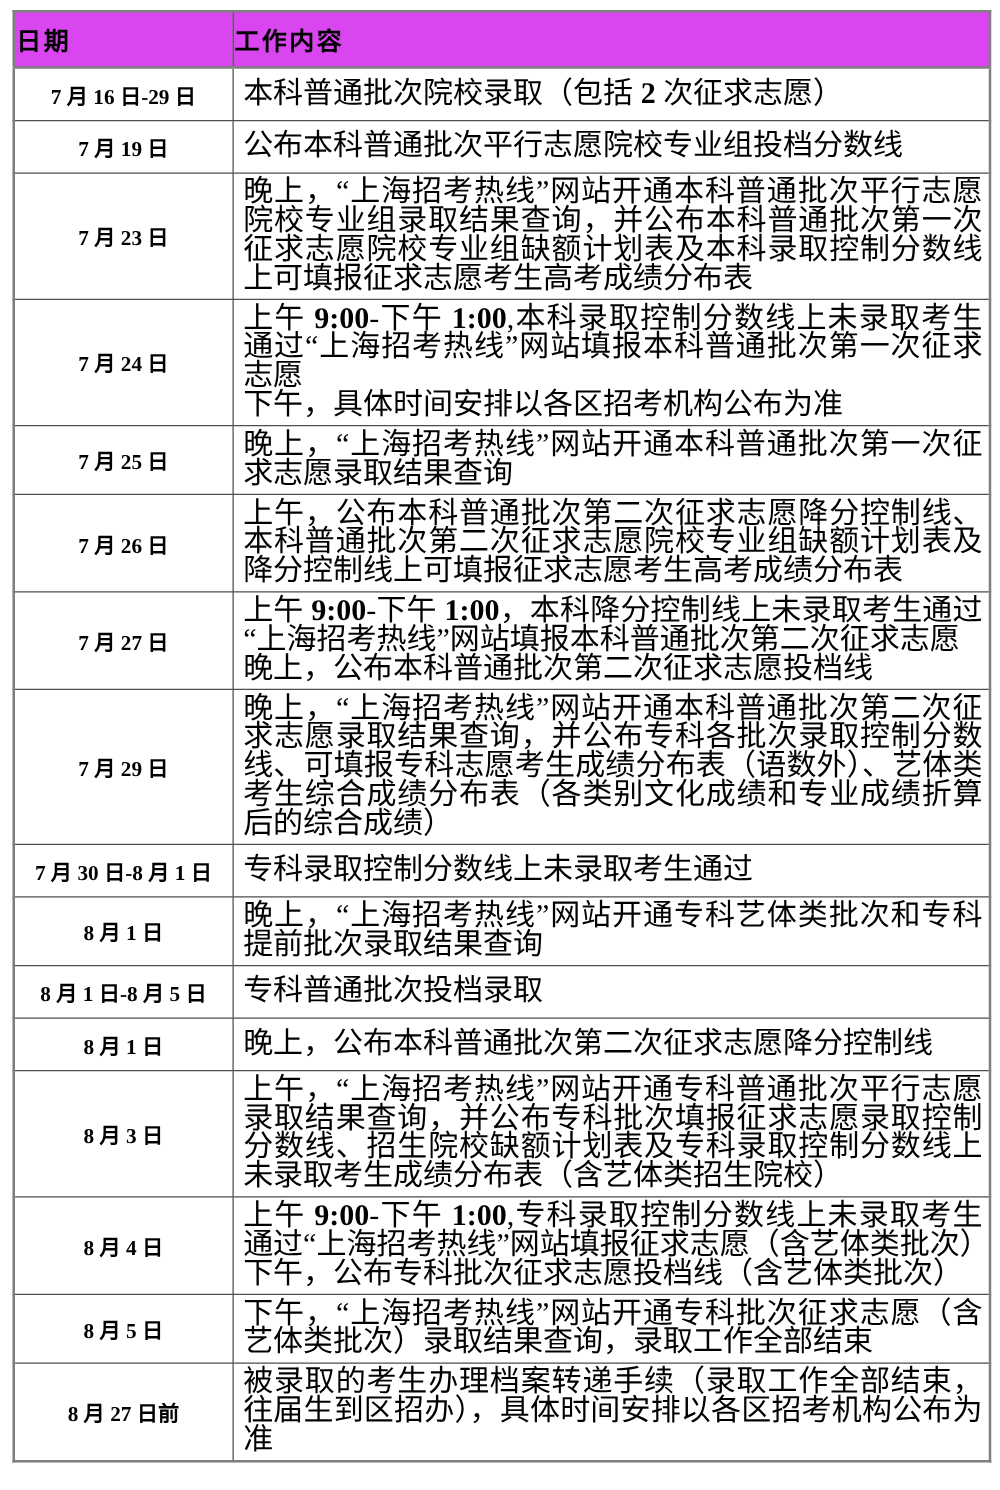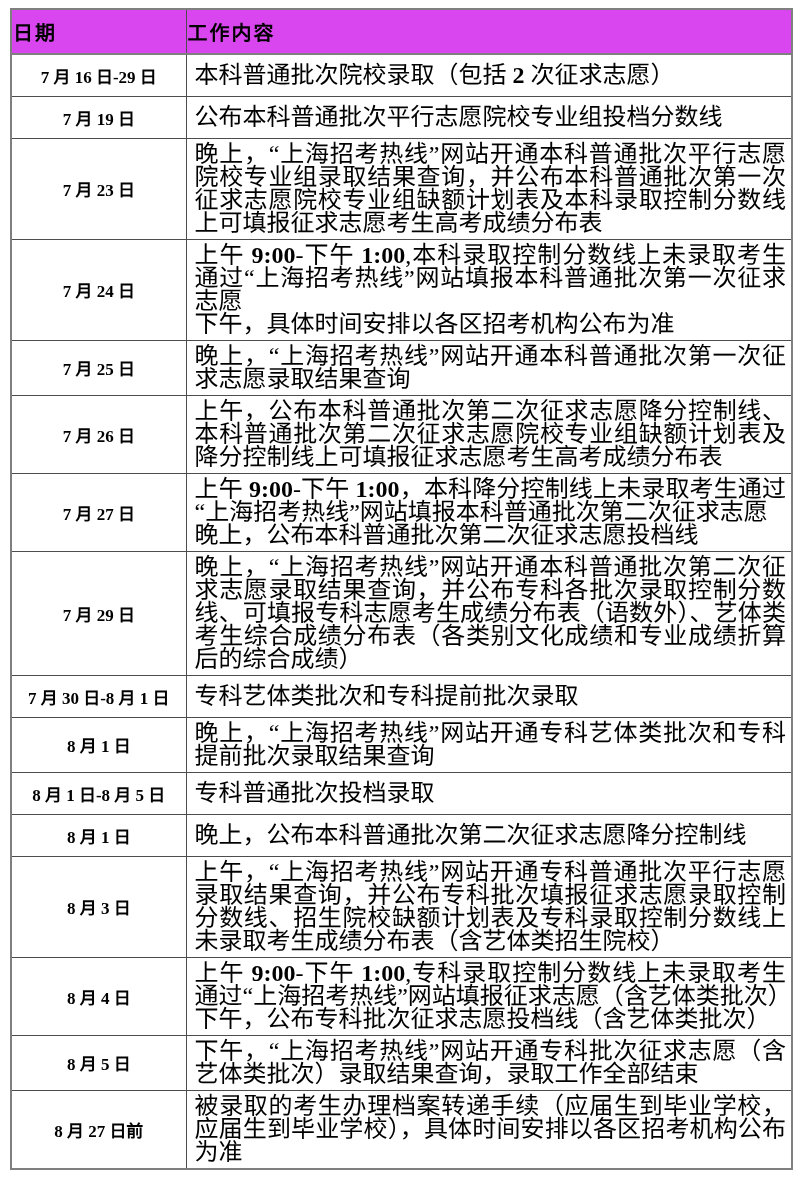--- a/index.html
+++ b/index.html
@@ -121,21 +121,21 @@
         </tr>
         <tr>
           <td class="date"><b>7</b> 月 <b>29</b> 日</td>
           <td class="content">
             <p>晚上，“上海招考热线”网站开通本科普通批次第二次征求志愿录取结果查询，并公布专科各批次录取控制分数线、可填报专科志愿考生成绩分布表（语数外）、艺体类考生综合成绩分布表（各类别文化成绩和专业成绩折算后的综合成绩）</p>
           </td>
         </tr>
         <tr>
           <td class="date"><b>7</b> 月 <b>30</b> 日-<b>8</b> 月 <b>1</b> 日</td>
           <td class="content">
-            <p>专科艺体类批次和专科提前批次录取</p>
+            <p>专科录取控制分数线上未录取考生通过</p>
           </td>
         </tr>
         <tr>
           <td class="date"><b>8</b> 月 <b>1</b> 日</td>
           <td class="content">
             <p>晚上，“上海招考热线”网站开通专科艺体类批次和专科提前批次录取结果查询</p>
           </td>
         </tr>
         <tr>
           <td class="date"><b>8</b> 月 <b>1</b> 日-<b>8</b> 月 <b>5</b> 日</td>
@@ -164,19 +164,19 @@
         </tr>
         <tr>
           <td class="date"><b>8</b> 月 <b>5</b> 日</td>
           <td class="content">
             <p>下午，“上海招考热线”网站开通专科批次征求志愿（含艺体类批次）录取结果查询，录取工作全部结束</p>
           </td>
         </tr>
         <tr>
           <td class="date"><b>8</b> 月 <b>27</b> 日前</td>
           <td class="content">
-            <p>被录取的考生办理档案转递手续（应届生到毕业学校，应届生到毕业学校），具体时间安排以各区招考机构公布为准</p>
+            <p>被录取的考生办理档案转递手续（录取工作全部结束，往届生到区招办），具体时间安排以各区招考机构公布为准</p>
           </td>
         </tr>
       </tbody>
   </table>
 
 </div>
 
 </body></html>

